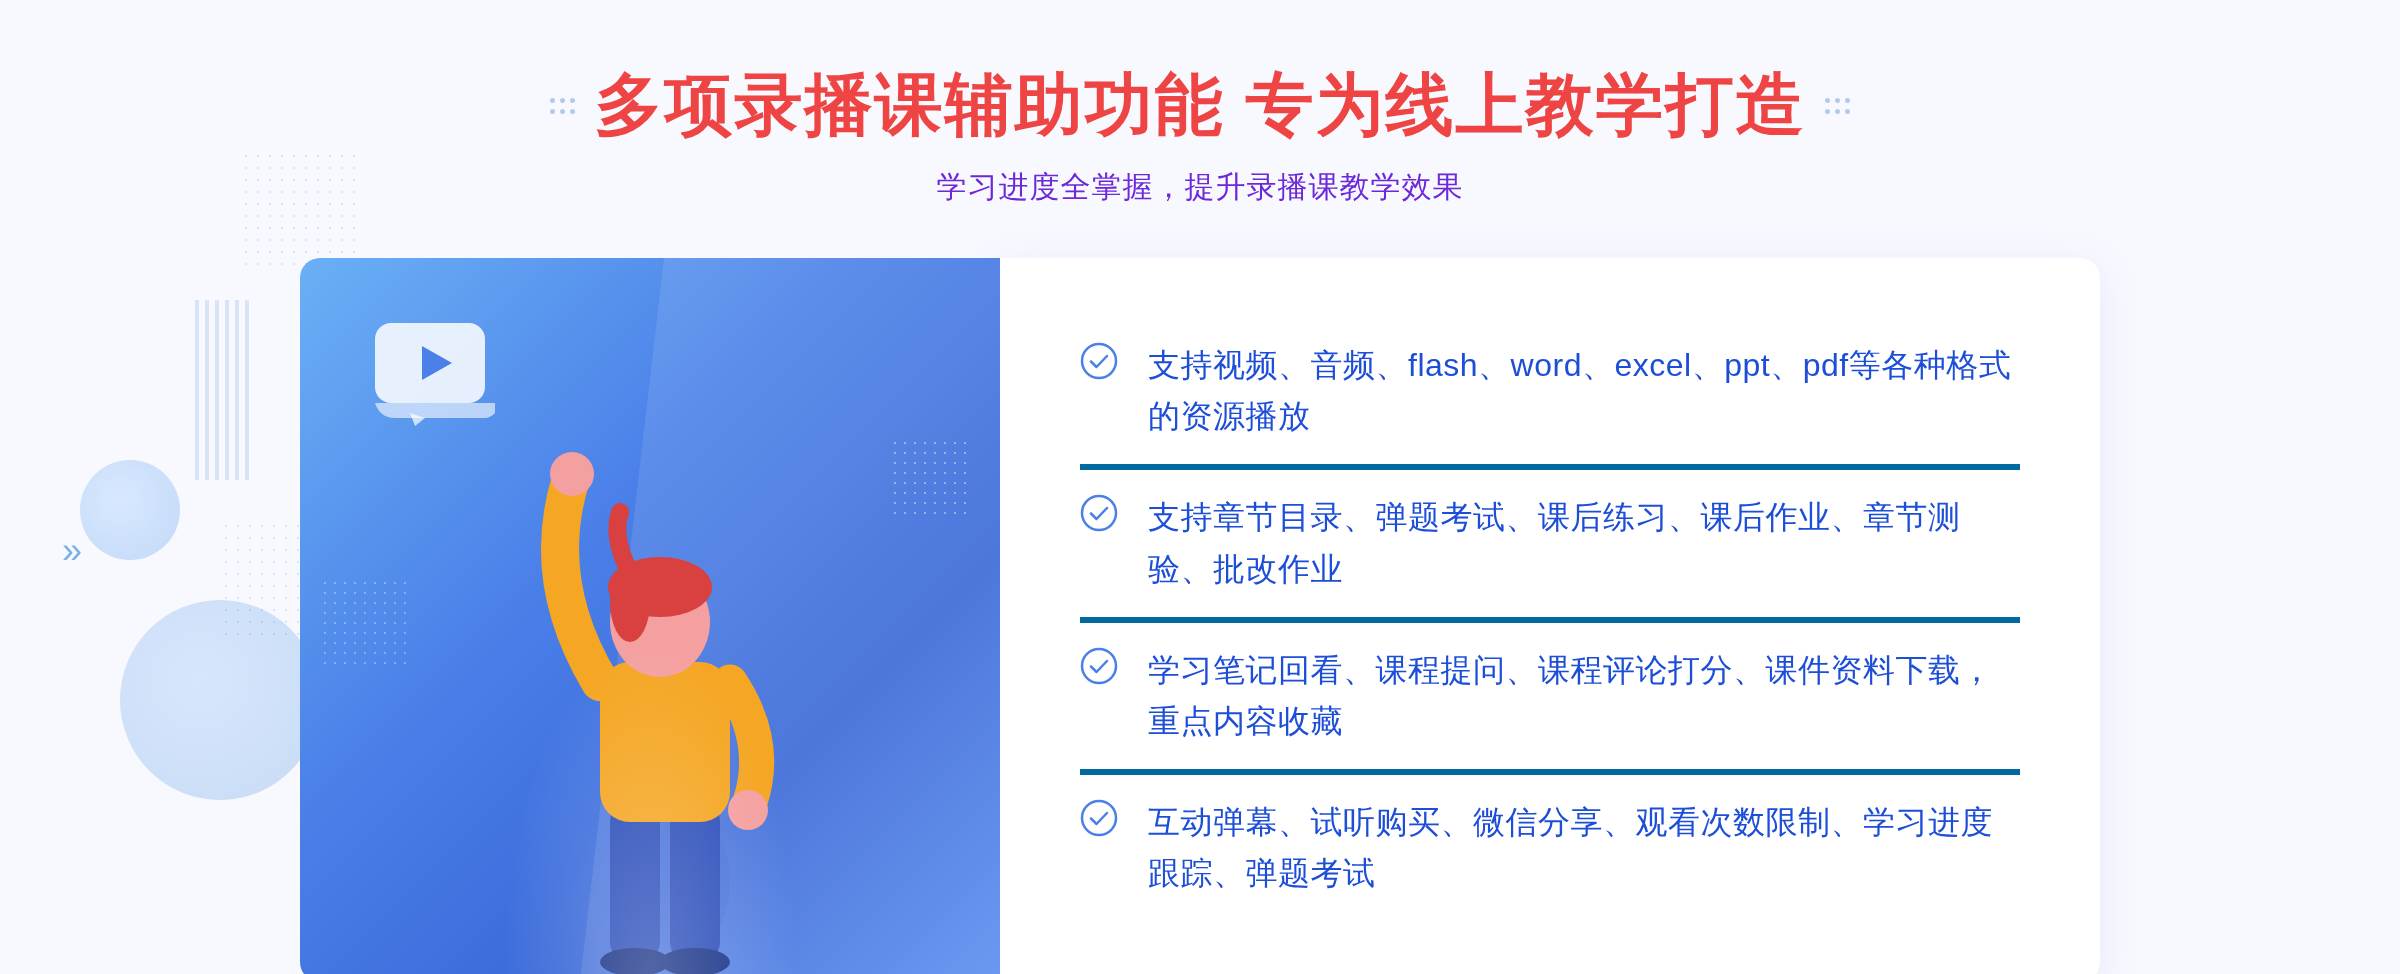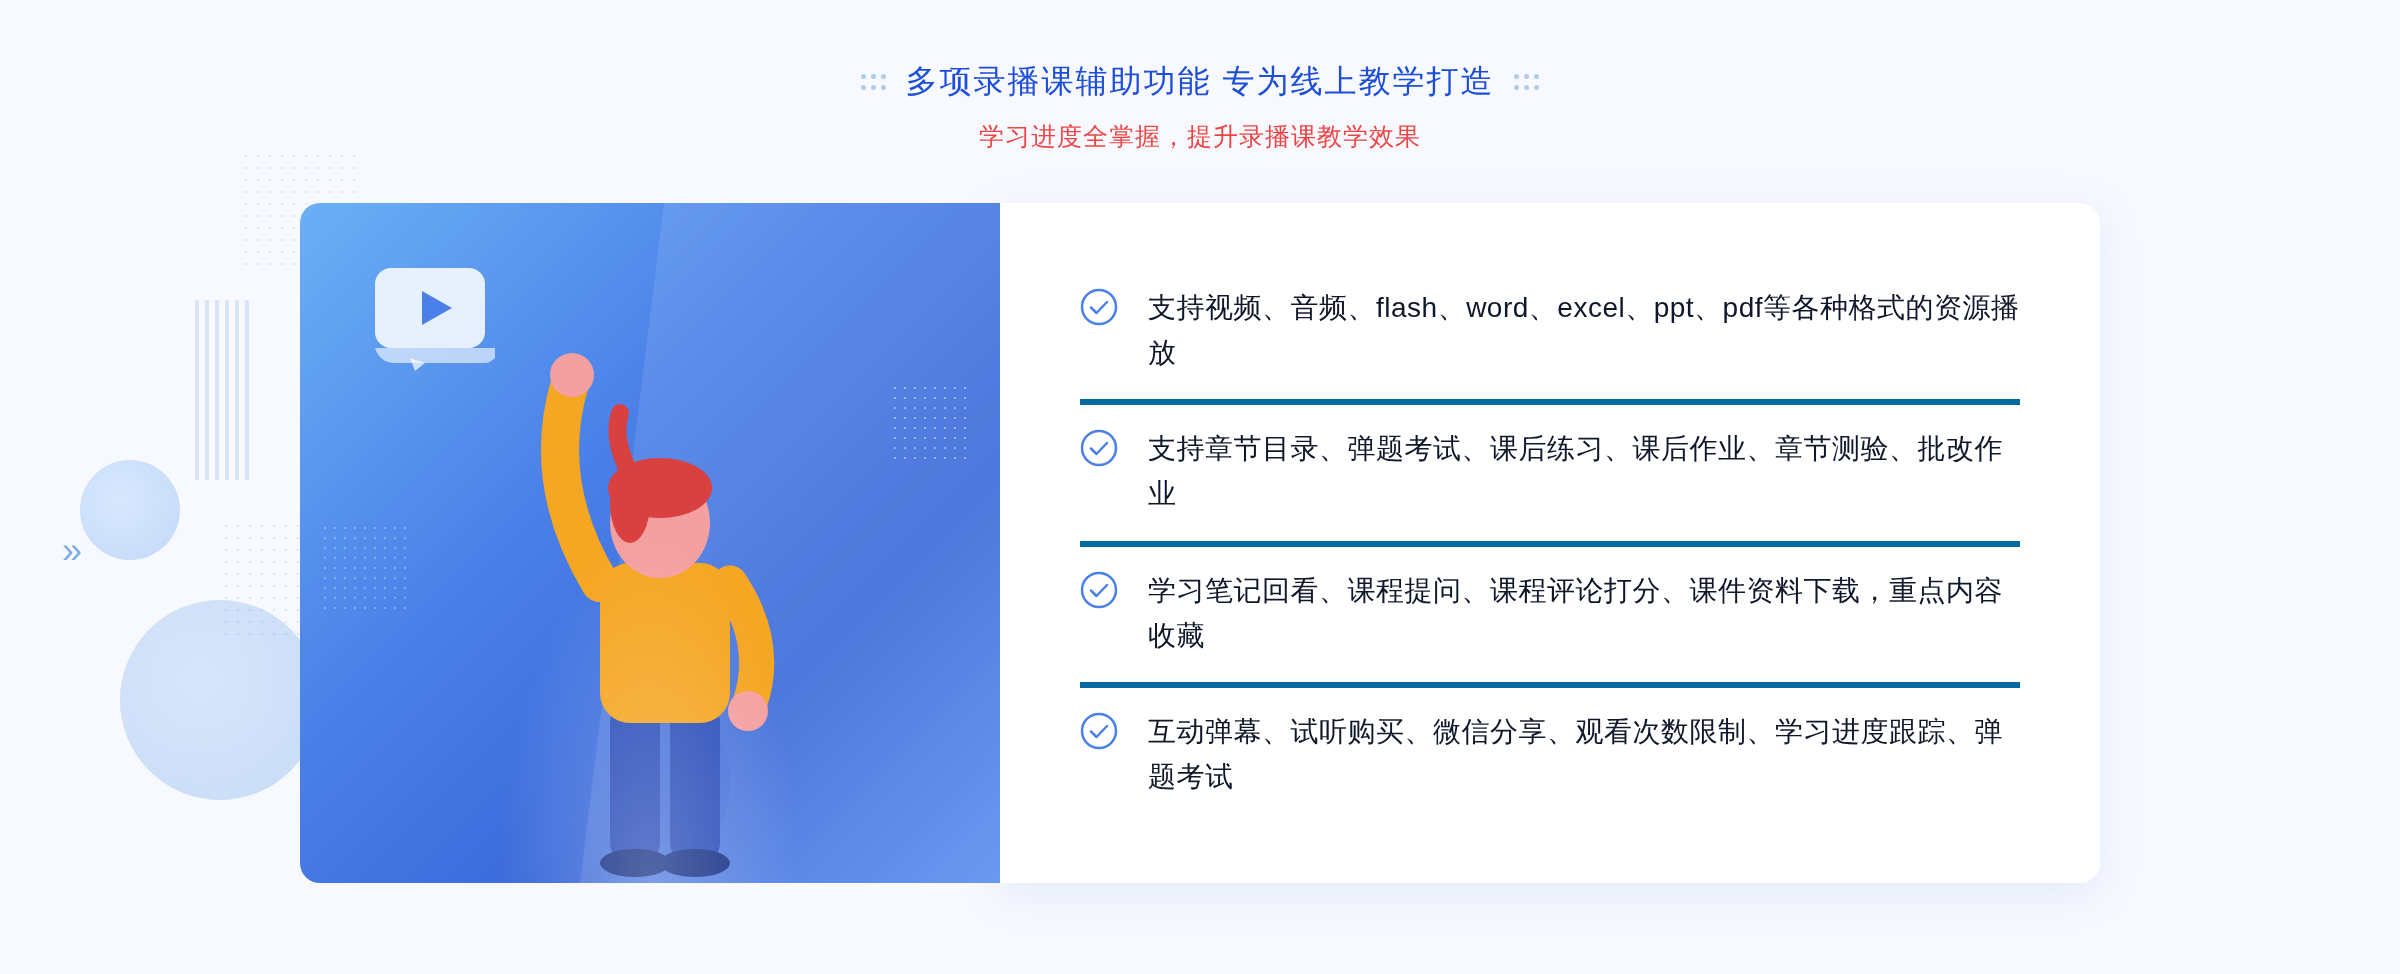--- a/index.html
+++ b/index.html
@@ -140,29 +140,29 @@
 
     .hdot {
       width: 5px;
       height: 5px;
       border-radius: 50%;
       background: #6a9fd8;
       display: inline-block;
     }
 
     .header-title {
-      font-size: 32px;
-      font-weight: 400;
-      color: #1d4ed8;
+      font-size: 68px;
+      font-weight: 700;
+      color: #ef4444;
       letter-spacing: 2px;
     }
 
     .header-subtitle {
-      font-size: 25px;
-      color: #ef4444;
+      font-size: 30px;
+      color: #6d28d9;
       letter-spacing: 1px;
       margin-top: 8px;
     }
 
     
     .main-content {
       display: flex;
       align-items: stretch;
       margin-top: 50px;
       width: 1800px;
@@ -215,22 +215,22 @@
     }
 
     .check-icon {
       width: 38px;
       height: 38px;
       flex-shrink: 0;
       margin-top: 2px;
     }
 
     .feature-text {
-      font-size: 28px;
-      color: #0f172a;
+      font-size: 32px;
+      color: #1d4ed8;
       line-height: 1.6;
       letter-spacing: 0.5px;
     }
 
     
     .illus-dots {
       position: absolute;
       top: 180px;
       right: 30px;
       width: 80px;

